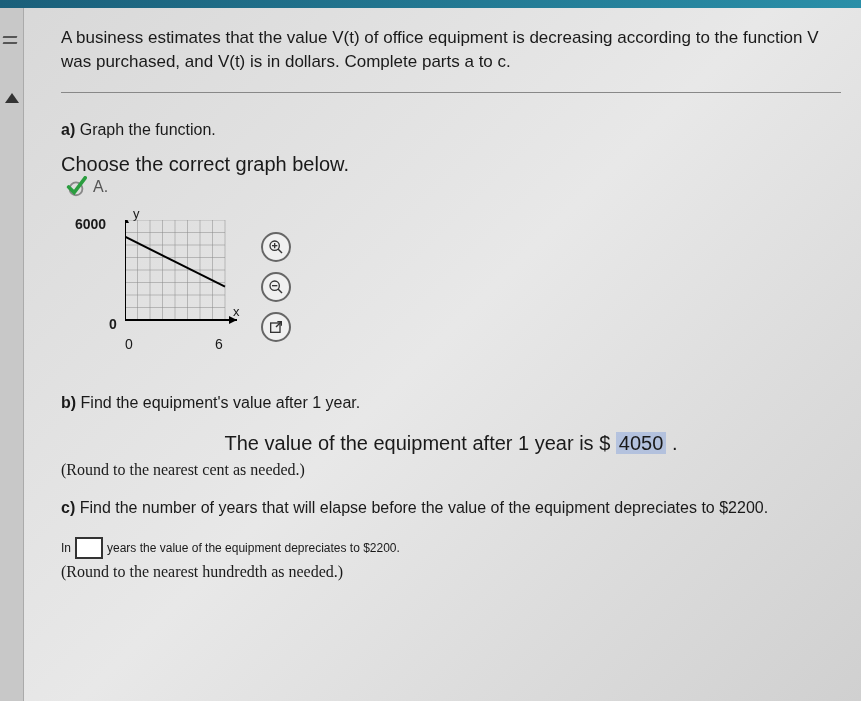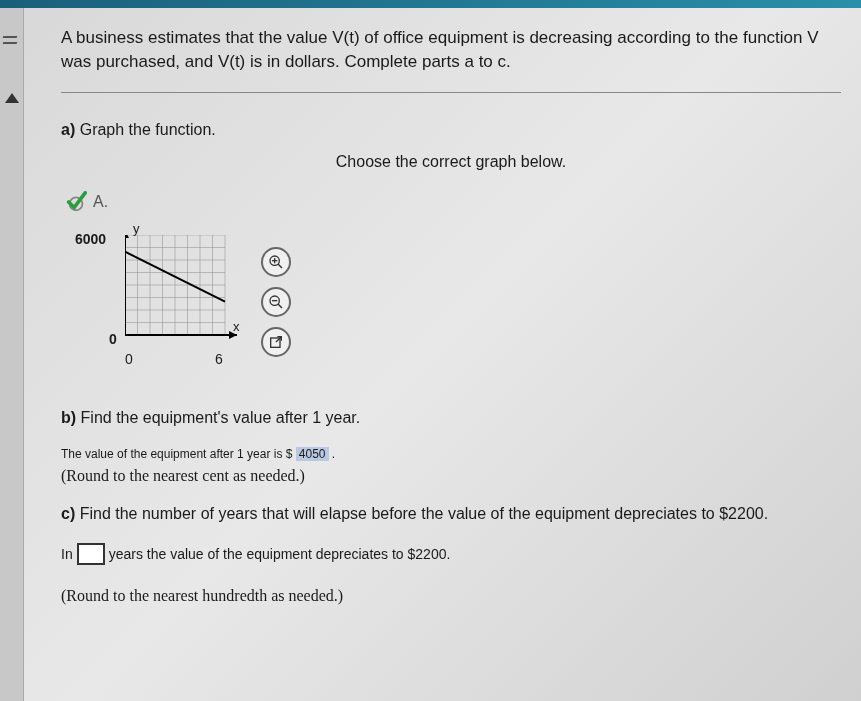--- a/index.html
+++ b/index.html
@@ -66,23 +66,21 @@
     .divider {
       border: none;
       border-top: 1px solid #888;
       margin: 8px 0 28px 0;
     }
     .part-a-title {
       font-size: 16px;
       margin-bottom: 14px;
     }
     .choose-text {
-      font-size: 16px;
-      margin-bottom: 20px;
-      text-align: center;
+      font-size: 20px;
     }
     .option-row {
       display: flex;
       align-items: center;
       gap: 6px;
       margin-bottom: 10px;
       margin-left: 4px;
     }
     .check-correct {
       width: 22px;
@@ -166,39 +164,40 @@
       justify-content: center;
       cursor: pointer;
     }
     .circ-btn svg { width: 16px; height: 16px; }
     .part-b {
       font-size: 16px;
       margin-bottom: 20px;
       margin-top: 24px;
     }
     .value-line {
-      font-size: 12px;
+      font-size: 20px;
       margin-bottom: 6px;
+      text-align: center;
     }
     .answer-value {
       background: rgba(100, 140, 220, 0.35);
       padding: 0 3px;
     }
     .round-note {
       font-size: 16px;
       margin-bottom: 20px;
       font-family: Liberation Serif, serif;
     }
     .part-c {
       font-size: 16px;
       margin-bottom: 20px;
     }
     .fill-line {
-      font-size: 14px;
-      margin-bottom: 22px;
+      font-size: 12px;
+      margin-bottom: 4px;
       display: flex;
       align-items: center;
       flex-wrap: wrap;
       gap: 4px;
     }
     .input-box {
       display: inline-block;
       width: 28px;
       height: 22px;
       border: 2px solid #333;

